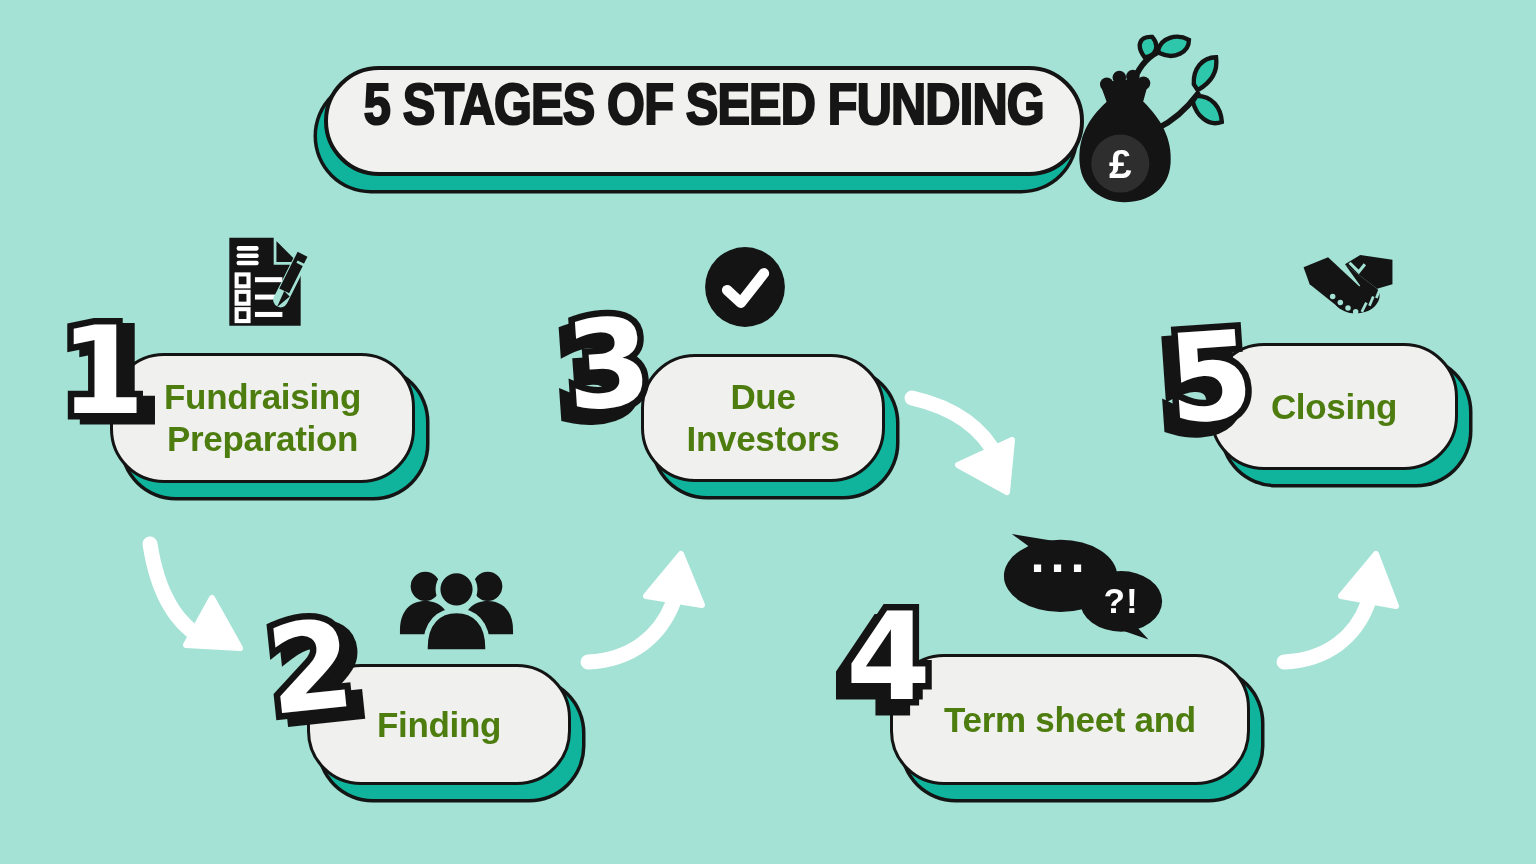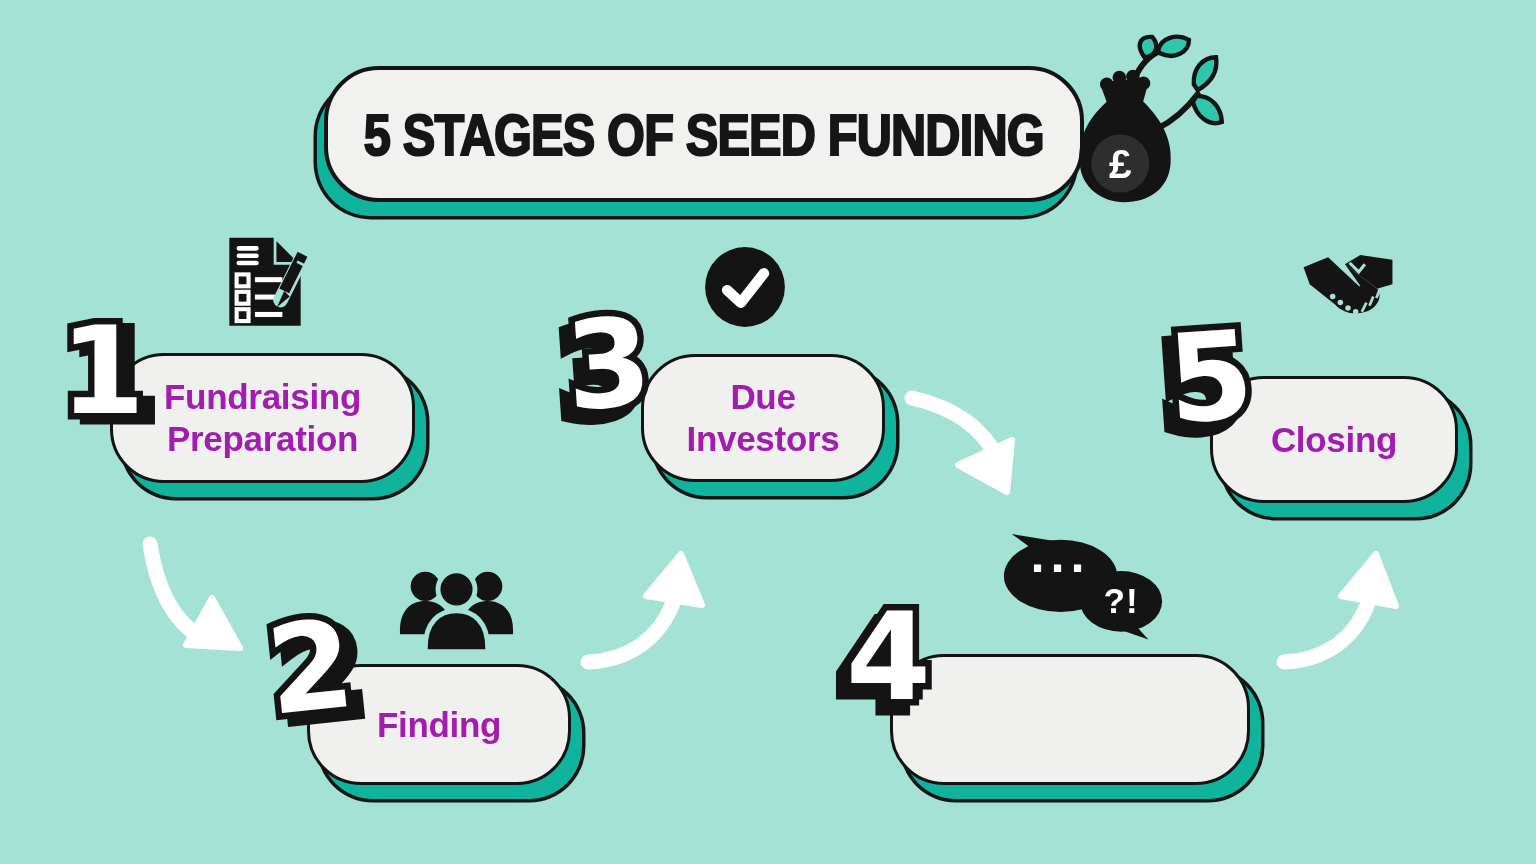--- a/index.html
+++ b/index.html
@@ -15,46 +15,46 @@
   body{background:var(--bg);font-family:"Liberation Sans",sans-serif;overflow:hidden;}
   .canvas{position:relative;width:1536px;height:864px;background:var(--bg);}
 
   
   .arrows{position:absolute;left:0;top:0;width:1536px;height:864px;z-index:1;pointer-events:none;}
   .a-line{fill:none;stroke:var(--white);stroke-width:15;stroke-linecap:round;}
   .a-head{fill:var(--white);stroke:var(--white);stroke-width:6;stroke-linejoin:round;}
 
   
   .banner{
-    position:absolute;left:324px;top:66px;width:760px;height:136px;z-index:2;
+    position:absolute;left:324px;top:66px;width:760px;height:110px;z-index:2;
     background:#f1f1ef;border:4px solid var(--ink);border-radius:55px;
     box-shadow:-8px 15px 0 -1px var(--teal), -8px 15px 0 2.5px var(--ink);
-    display:flex;align-items:center;justify-content:center;
+    display:flex;justify-content:center;
   }
   .banner-text{
     font-size:58px;font-weight:700;color:#161616;letter-spacing:-1px;
     -webkit-text-stroke:2.2px #161616;white-space:nowrap;
     transform:scaleX(.84);
   }
   .moneybag{position:absolute;left:1064px;top:34px;width:160px;height:176px;z-index:3;}
 
   
   .pill{
     position:absolute;z-index:3;
     background:var(--pill);border:3.5px solid var(--ink);border-radius:54px;
     box-shadow:12px 15px 0 -1px var(--teal), 12px 15px 0 2.5px var(--ink);
     display:flex;flex-direction:column;align-items:center;justify-content:center;
-    font-weight:700;color:#a21caf;text-align:center;
+    font-weight:700;color:#4d7c0f;text-align:center;
   }
   .pill .ln{font-size:35px;line-height:1.2;white-space:nowrap;letter-spacing:-.3px;}
   .p1{left:110px;top:353px;width:305px;height:130px;}
   .p2{left:307px;top:664px;width:264px;height:121px;gap:15px;}
   .p3{left:641px;top:354px;width:244px;height:128px;}
   .p4{left:890px;top:654px;width:360px;height:131px;}
-  .p5{left:1210px;top:376px;width:248px;height:127px;}
+  .p5{left:1210px;top:343px;width:248px;height:127px;}
 
   
   .num{
     position:absolute;z-index:5;width:100px;height:125px;
     font-family:"DejaVu Sans",sans-serif;font-weight:700;font-size:122px;line-height:1;
   }
   .num>span{position:absolute;left:0;top:0;white-space:nowrap;}
   .n-ext{color:var(--ink);-webkit-text-stroke:13px var(--ink);transform:translate(var(--sx),var(--sy));}
   .n-out{color:var(--ink);-webkit-text-stroke:13px var(--ink);}
   .n-fill{color:var(--white);}
@@ -186,20 +186,21 @@
   </div>
   <svg class="icon i4" viewBox="0 0 172 110">
     <path class="ink" d="M30,14 L12,1 L54,8 Z"></path>
     <ellipse cx="62" cy="44" rx="58" ry="37" class="ink"></ellipse>
     <path class="ink" d="M140,96 L152,109 L126,100 Z"></path>
     <ellipse cx="124" cy="70" rx="42" ry="31" class="ink"></ellipse>
     <text x="62" y="40" text-anchor="middle" font-size="52" letter-spacing="6" class="bubble-txt">...</text>
     <text x="124" y="82" text-anchor="middle" font-size="36" letter-spacing="1" class="bubble-txt">?!</text>
   </svg>
   <div class="pill p4">
+    <div class="ln">Term sheet and</div>
   </div>
 
   <div class="num num5">
     <span class="n-ext">5</span>
     <span class="n-out">5</span>
     <span class="n-fill">5</span>
   </div>
   <svg class="icon i5" viewBox="0 0 120 88">
     <path class="ink" d="M2,20 L34,7 L78,48 L50,74 L10,42 Z"></path>
     <path class="ink" d="M76,4 L118,10 L118,42 L98,48 L56,16 Z"></path>

